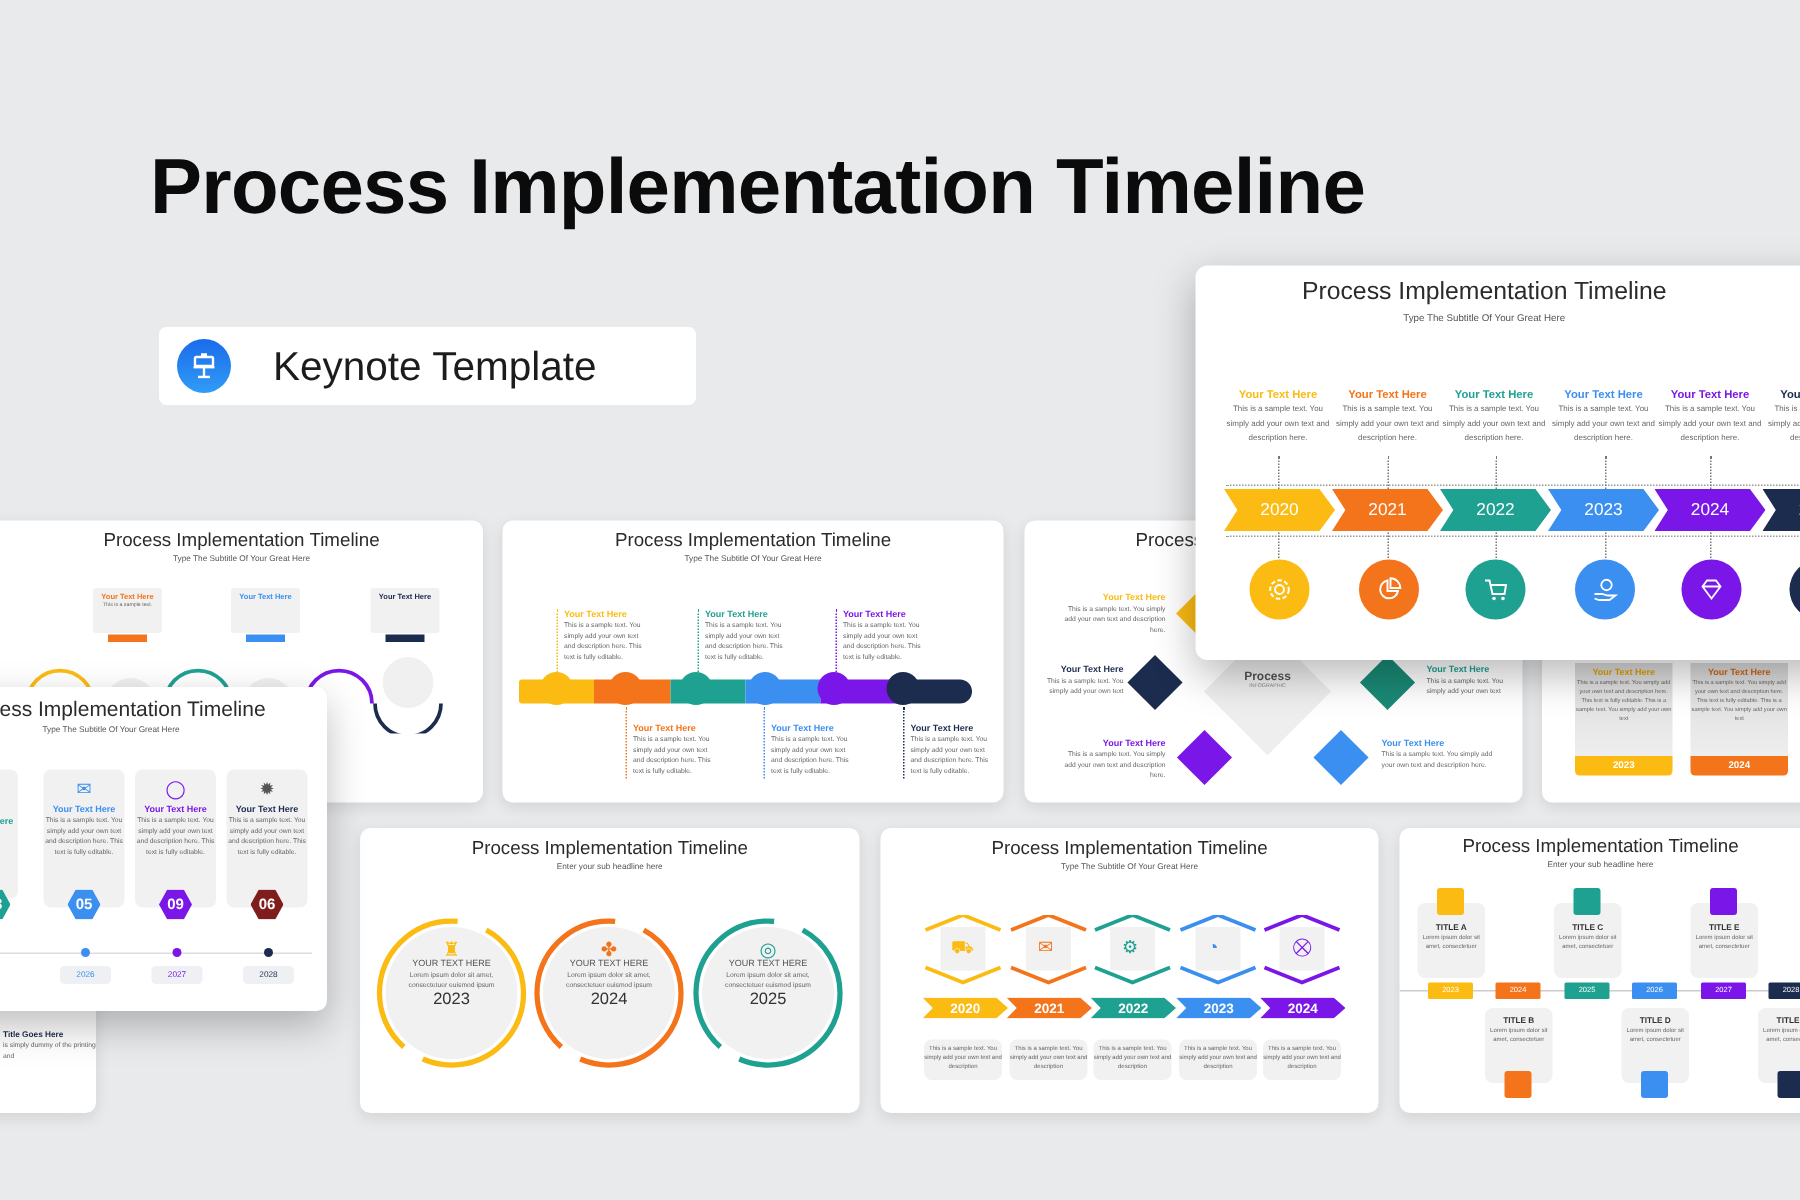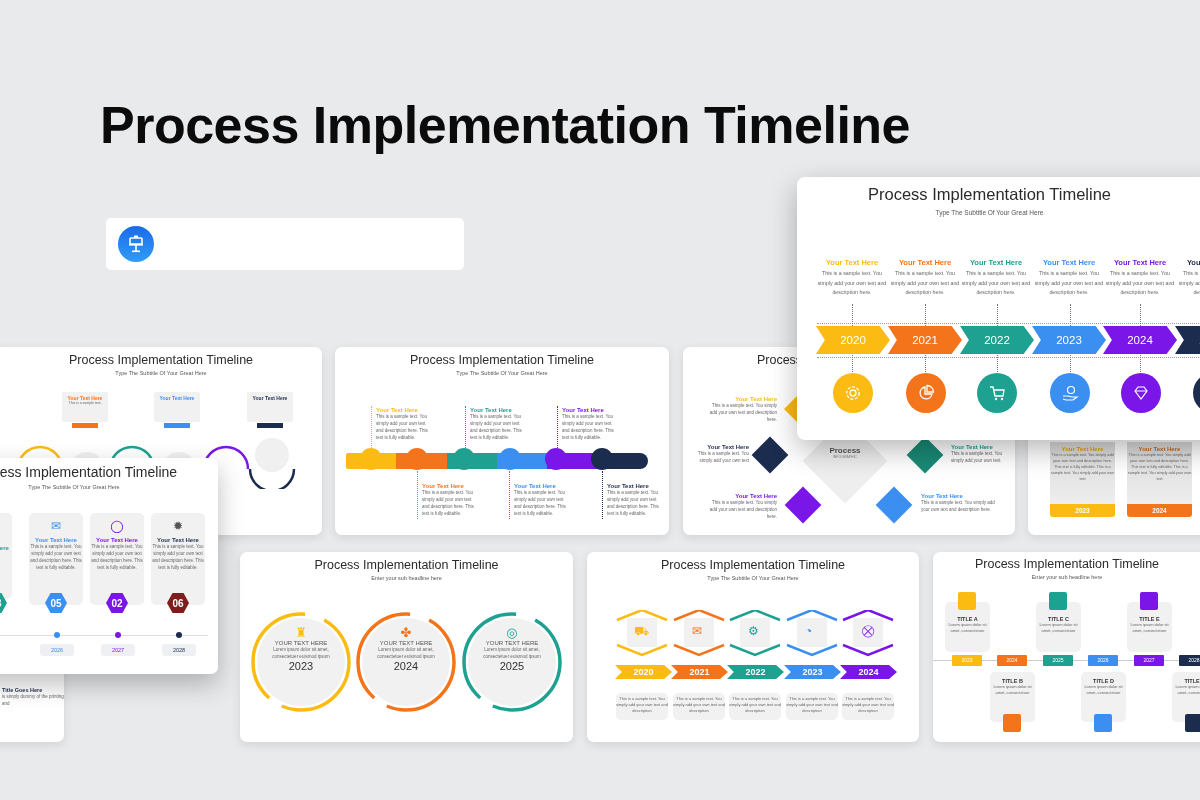--- a/index.html
+++ b/index.html
@@ -42,20 +42,21 @@
   <div class="badge">
     <div class="kicon">
       <svg width="18" height="20" viewBox="0 0 18 20">
           <rect x="3" y="4" width="12" height="6" rx="1" fill="none" stroke="#fff" stroke-width="1.6"></rect>
           <rect x="2" y="10" width="14" height="1.6" fill="#fff"></rect>
           <rect x="8.2" y="11" width="1.6" height="6" fill="#fff"></rect>
           <rect x="5" y="16.5" width="8" height="1.6" fill="#fff"></rect>
           <rect x="7" y="1.5" width="4" height="2.5" fill="#fff"></rect>
         </svg>
     </div>
+    <div class="klabel">Keynote Template</div>
   </div>
 
   <div class="slide" style="left:-10px;top:347px;width:332px;height:188px;">
     <div class="st" style="top:6px;left:10px;font-size:12.5px">Process Implementation Timeline</div>
     <div class="ss" style="top:23px;left:10px">Type The Subtitle Of Your Great Here</div>
     <div class="card abs" style="left:72px;top:45px;width:46px;height:30px;background:#f1f1f2;border-radius:2px">
       <div class="yth" style="color:#f4741b;font-size:5px;margin-top:3px">Your Text Here</div>
       <div class="tiny" style="font-size:3.5px;line-height:5px">This is a sample text.</div>
     </div>
     <div class="abs" style="left:82px;top:76px;width:26px;height:5px;background:#f4741b"></div>
@@ -200,21 +201,21 @@
       <div class="yth" style="color:#7a16e8;margin-top:4px">Your Text Here</div>
       <div class="tiny">This is a sample text. You simply add your own text and description here. This text is fully editable.</div>
     </div>
     <div class="card" style="left:191px;top:55px;width:54px;height:92px">
       <div style="color:#555;font-size:12px;margin-top:6px">✹</div>
       <div class="yth" style="color:#1c2c4e;margin-top:4px">Your Text Here</div>
       <div class="tiny">This is a sample text. You simply add your own text and description here. This text is fully editable.</div>
     </div>
     <div class="hex" style="left:25px;top:135px;background:#1fa191">03</div>
     <div class="hex" style="left:85px;top:135px;background:#3b8ff0">05</div>
-    <div class="hex" style="left:146px;top:135px;background:#7a16e8">02</div>
+    <div class="hex" style="left:146px;top:135px;background:#7a16e8">09</div>
     <div class="hex" style="left:207px;top:135px;background:#7f1d1d">06</div>
     <div class="abs" style="left:0;right:10px;top:177px;border-top:1px solid #ddd"></div>
     <div class="abs" style="left:94px;top:174px;width:6px;height:6px;border-radius:50%;background:#3b8ff0"></div>
     <div class="abs" style="left:155px;top:174px;width:6px;height:6px;border-radius:50%;background:#7a16e8"></div>
     <div class="abs" style="left:216px;top:174px;width:6px;height:6px;border-radius:50%;background:#1c2c4e"></div>
 
     <div class="pill" style="left:80px;top:186px;width:34px;color:#3b8ff0">2026</div>
     <div class="pill" style="left:141px;top:186px;width:34px;color:#7a16e8">2027</div>
     <div class="pill" style="left:202px;top:186px;width:34px;color:#1c2c4e">2028</div>
   </div>

